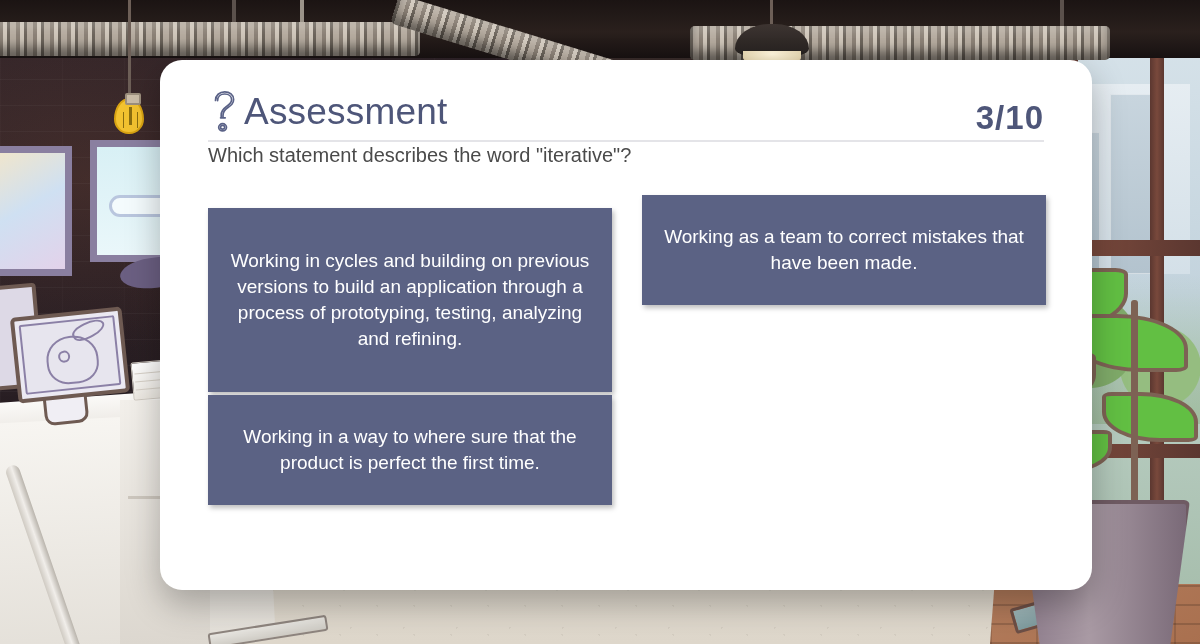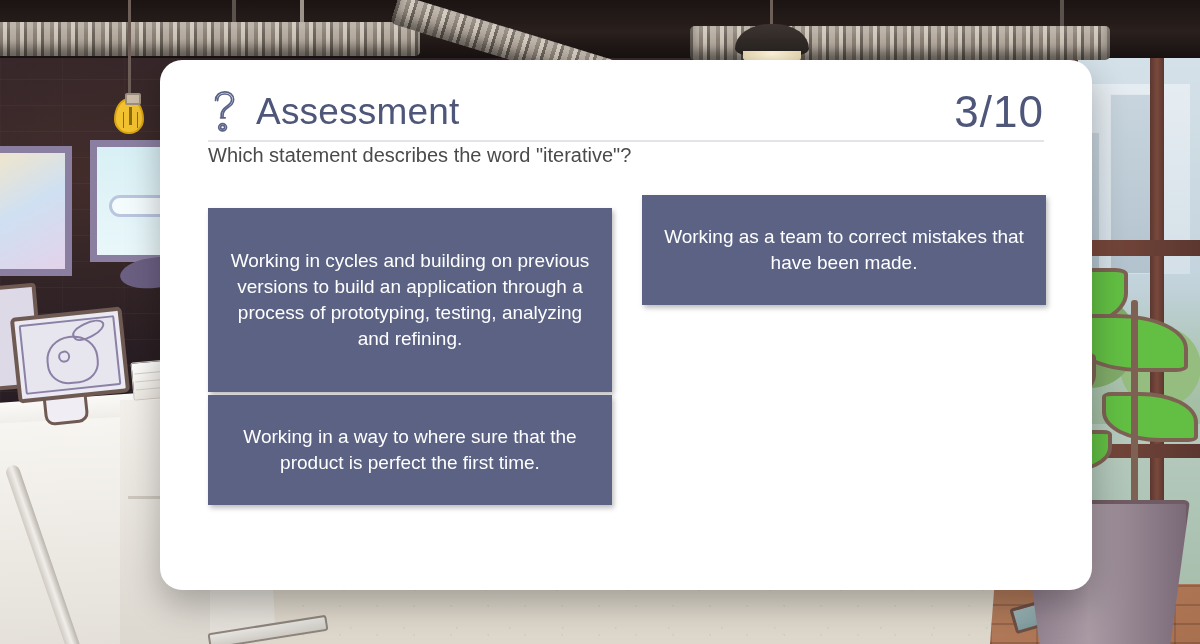--- a/index.html
+++ b/index.html
@@ -307,28 +307,28 @@
     border-radius: 22px;
     box-shadow: 0 14px 34px rgba(0,0,0,.28);
     padding: 28px 48px 0 48px;
   }
 
   .card-header {
     display: flex; align-items: flex-end; justify-content: space-between;
     border-bottom: 2px solid #e4e4e8;
     padding-bottom: 6px;
   }
-  .title-group { display: flex; align-items: center; gap: 14px; }
+  .title-group { display: flex; align-items: center; gap: 2px; }
   .q-icon { width: 34px; height: 46px; flex: 0 0 auto; display:block; }
   .card-title {
     font-size: 37px; font-weight: 400; color: #4e5679;
     letter-spacing: .2px; line-height: 1;
   }
   .progress-counter {
-    font-size: 44px; color: #4e5679; font-weight: 400; line-height: 1;
+    font-size: 33px; color: #4e5679; font-weight: 700; line-height: 1;
     letter-spacing: 1px;
   }
 
   .question {
     font-size: 20px; color: #4a4a4a; line-height: 1.3;
   }
 
   .options {
     margin-top: 24px;
     display: grid;

